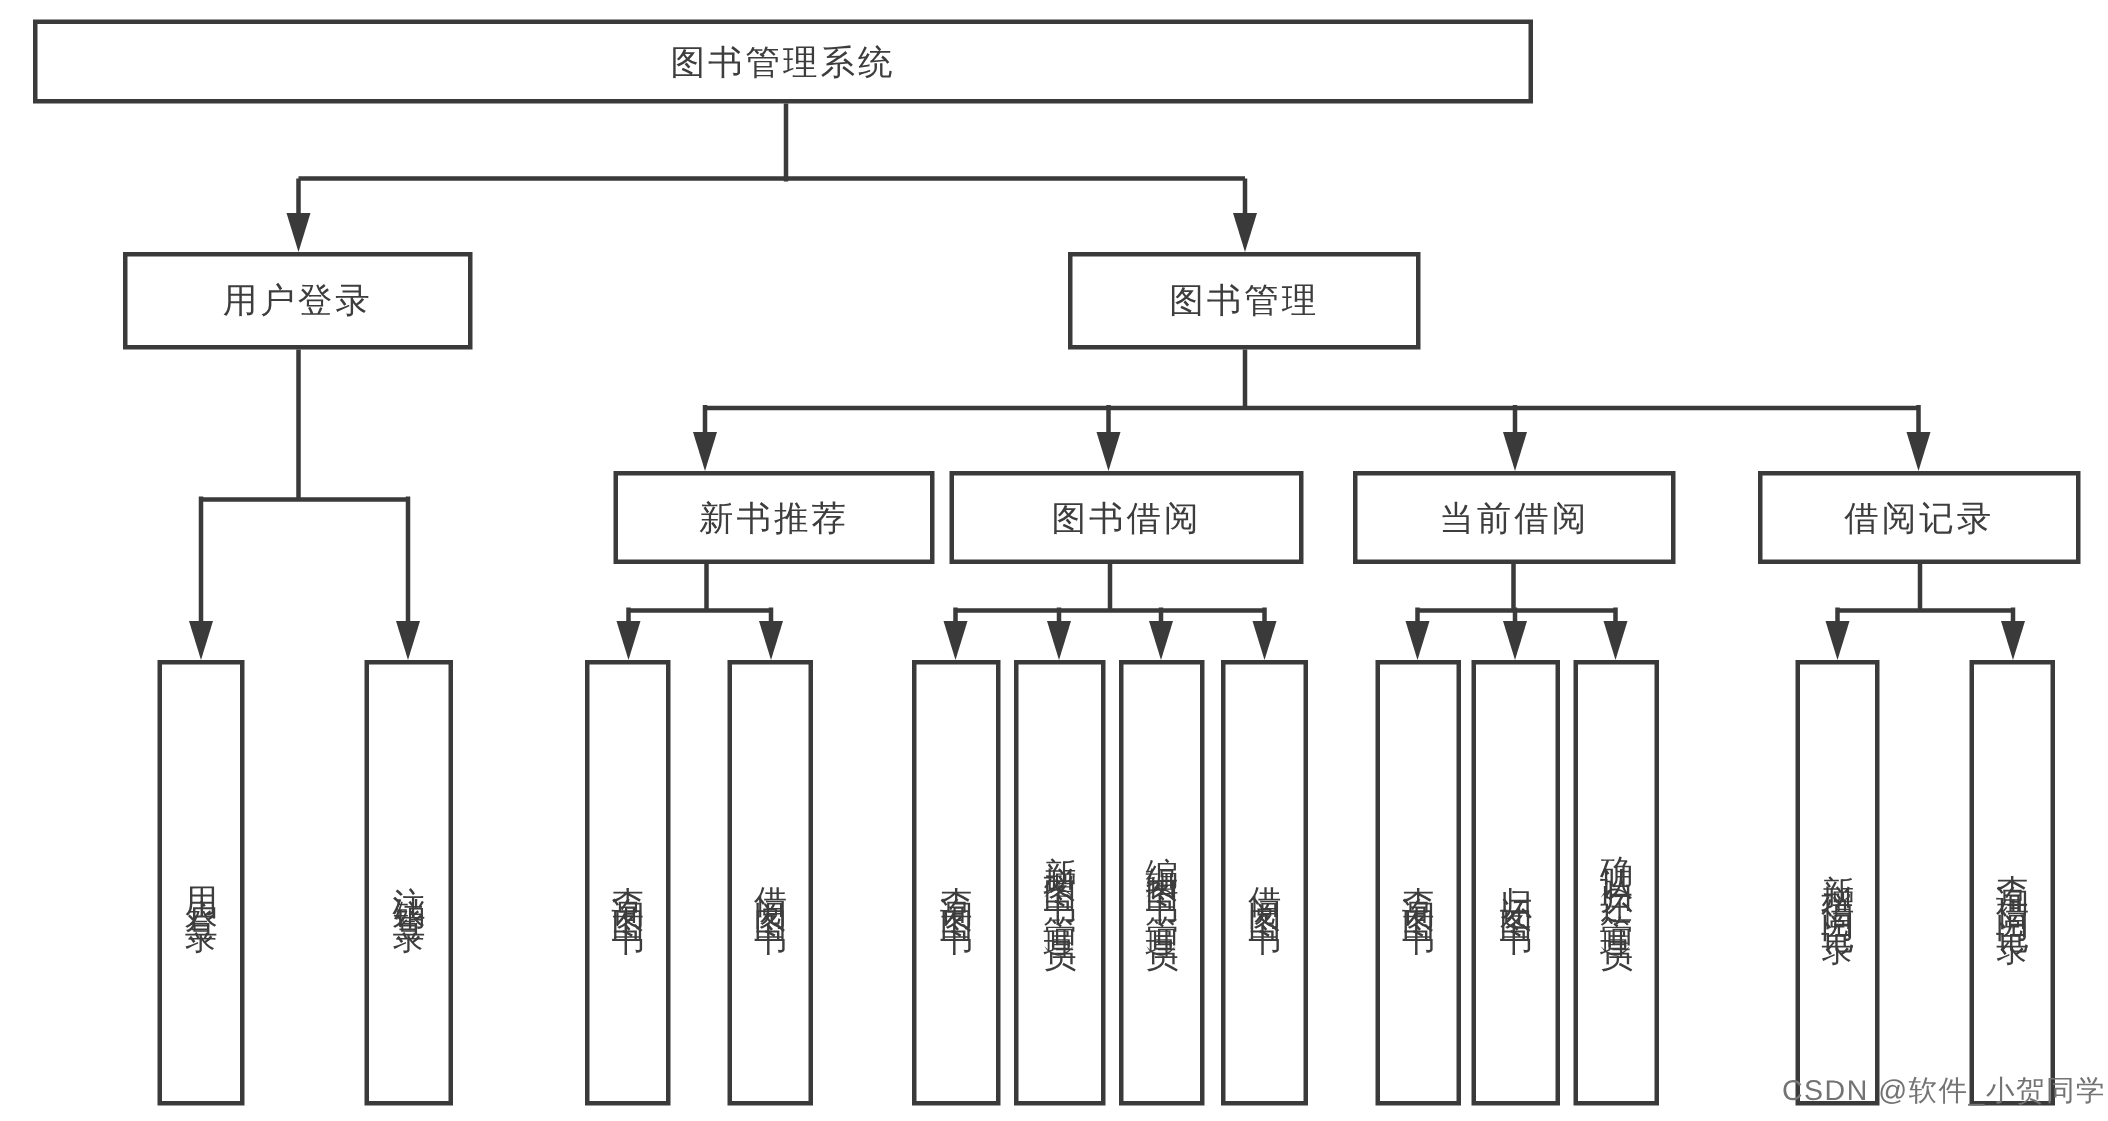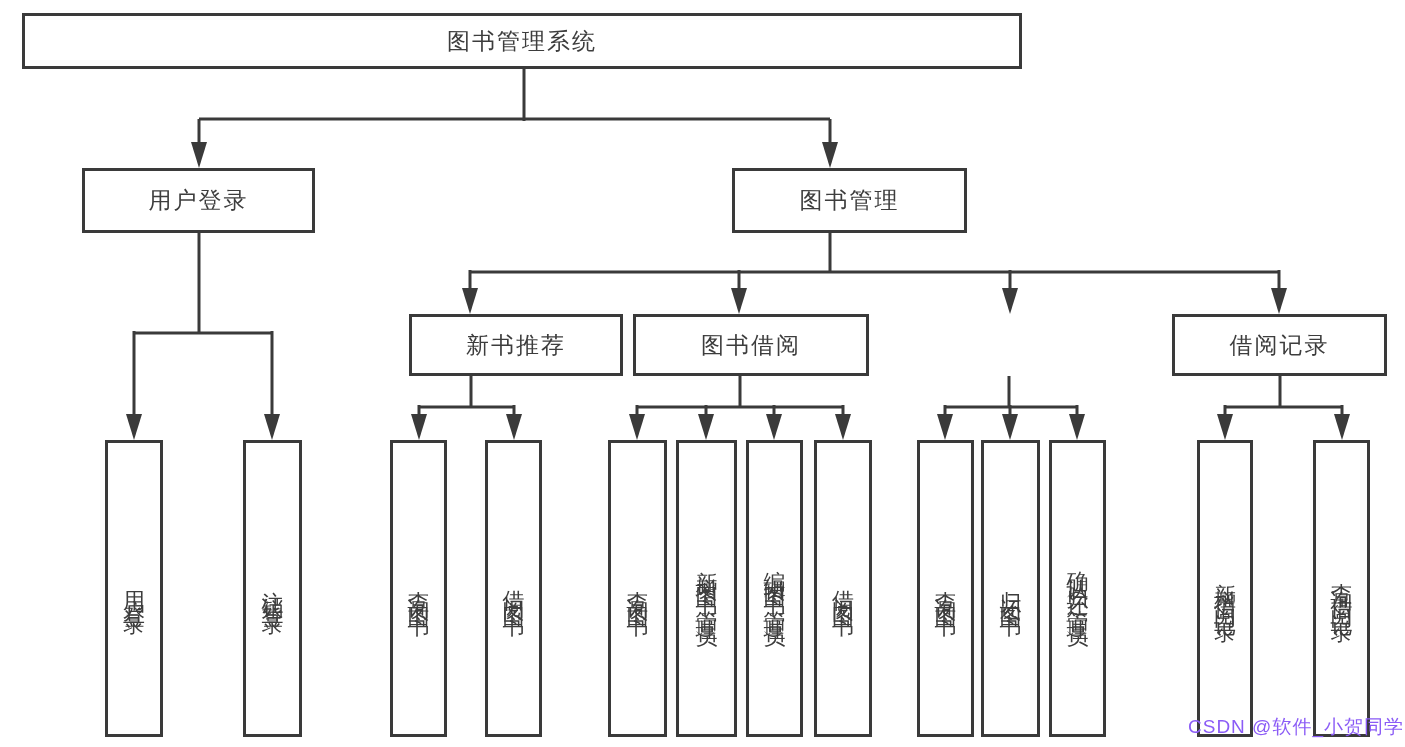--- a/index.html
+++ b/index.html
@@ -14,21 +14,21 @@
   }
   .hnode{font-size:23px;letter-spacing:2px;white-space:nowrap;}
   .vnode{font-size:22px;}
   .vnode .vtext{
     writing-mode:vertical-rl;text-orientation:mixed;
     letter-spacing:8px;line-height:1.1;white-space:nowrap;
   }
   
   #n-root          {left:22px;  top:13px;  width:1000px;height:56px;}
   #n-user-login    {left:82px;  top:168px; width:233px; height:65px;}
-  #n-book-mgmt     {left:732px; top:168px; width:235px; height:65px;}
+  #n-book-mgmt     {left:712px; top:168px; width:235px; height:65px;}
   #n-new-book-rec  {left:364px; top:314px; width:214px; height:62px;margin-left:45px;}
   #n-book-borrow   {left:633px; top:314px; width:236px; height:62px;}
   #n-current-borrow{left:902px; top:314px; width:215px; height:62px;}
   #n-borrow-record {left:1172px;top:314px; width:215px; height:62px;}
   
   .leaf{top:440px;height:297px;}
   #n-login     {left:105px; width:58px;}
   #n-logout    {left:243px; width:59px;}
   #n-nb-query  {left:390px; width:57px;}
   #n-nb-borrow {left:485px; width:57px;}
@@ -36,21 +36,21 @@
   #n-bb-add    {left:676px; width:61px;}
   #n-bb-edit   {left:746px; width:57px;}
   #n-bb-borrow {left:814px; width:58px;}
   #n-cb-query  {left:917px; width:57px;}
   #n-cb-return {left:981px; width:59px;}
   #n-cb-confirm{left:1049px;width:57px;}
   #n-br-add    {left:1197px;width:56px;}
   #n-br-query  {left:1313px;width:57px;}
   #watermark{
     position:absolute;left:1188px;top:714px;width:210px;
-    font-size:19px;letter-spacing:1px;color:#8b5cf6;white-space:nowrap;
+    font-size:19px;letter-spacing:1px;color:#737373;white-space:nowrap;
   }
 </style>
 </head>
 <body>
 
 <div id="canvas">
 
   <svg id="wires" viewBox="0 0 1405 747" xmlns="http://www.w3.org/2000/svg">
     <g stroke="#3a3a3a" stroke-width="3" fill="none">
 
@@ -101,20 +101,23 @@
   <div class="node hnode" id="n-book-mgmt">
     <span>图书管理</span>
   </div>
 
   <div class="node hnode" id="n-new-book-rec">
     <span>新书推荐</span>
   </div>
   <div class="node hnode" id="n-book-borrow">
     <span>图书借阅</span>
   </div>
+  <div class="node hnode" id="n-current-borrow">
+    <span>当前借阅</span>
+  </div>
   <div class="node hnode" id="n-borrow-record">
     <span>借阅记录</span>
   </div>
 
   <div class="node vnode leaf" id="n-login">
     <span class="vtext">用户登录</span>
   </div>
   <div class="node vnode leaf" id="n-logout">
     <span class="vtext">注销登录</span>
   </div>

